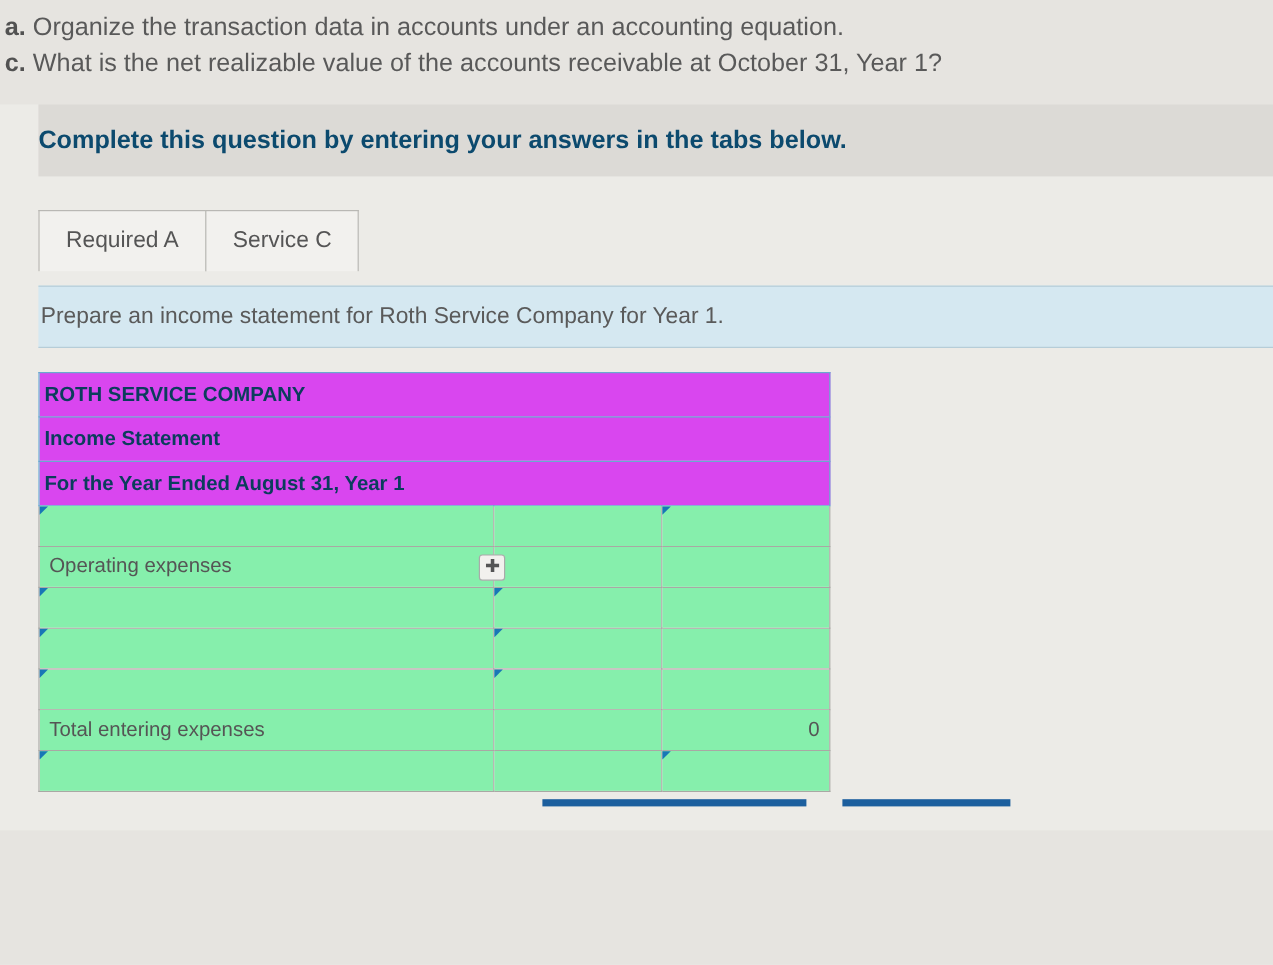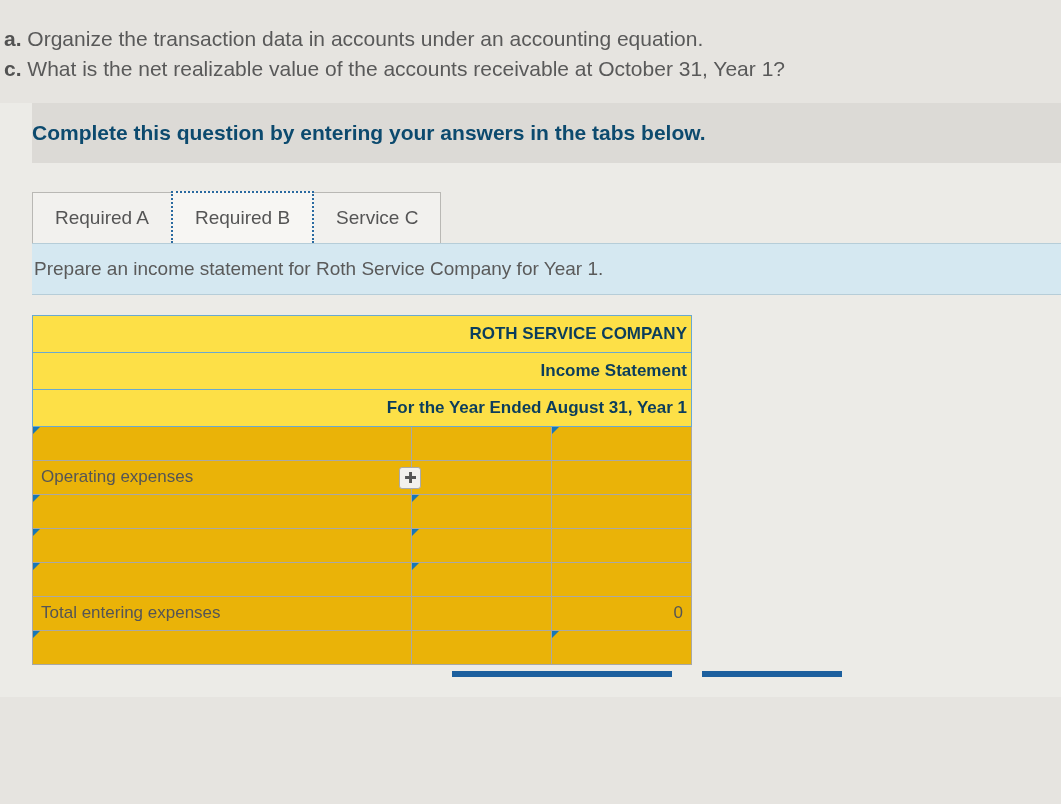--- a/index.html
+++ b/index.html
@@ -6,21 +6,20 @@
   body {
     font-family: Arial, Helvetica, sans-serif;
     background: #e6e4e0;
     width: 1061px;
     height: 804px;
     overflow: hidden;
     color: #3a3a3a;
   }
   .top-questions {
     padding: 8px 4px 18px 4px;
-    margin-top: 16px;
   }
   .q-line {
     font-size: 21px;
     line-height: 1.45;
     color: #595959;
   }
   .q-line .letter { font-weight: 700; color: #525252; }
   .panel {
     background: #ecebe7;
     padding: 0 0 20px 32px;
@@ -31,21 +30,21 @@
     margin-bottom: 28px;
   }
   .banner-text {
     font-size: 21px;
     font-weight: 700;
     color: #0c4a6e;
   }
   .tabs-row {
     display: flex;
     align-items: flex-end;
-    margin-bottom: 0;
+    margin-bottom: 12px;
   }
   .tab {
     padding: 14px 22px;
     font-size: 19px;
     color: #555;
     background: #f2f1ee;
     border: 1px solid #b9b8b4;
     border-bottom: none;
     cursor: pointer;
     margin-right: -1px;
@@ -65,36 +64,36 @@
     font-size: 19px;
     color: #5a5a5a;
     margin-bottom: 20px;
   }
   .worksheet {
     width: 660px;
     border-collapse: collapse;
     background: #f7f6f3;
   }
   .ws-header td {
-    background: #fde047;
+    background: #d946ef;
     color: #0b3d5c;
     font-weight: 700;
-    text-align: right;
+    text-align: left;
     border: 1px solid #6aa9cf;
     padding: 8px 4px;
     font-size: 17px;
   }
   .ws-row td {
     border: 1px solid #a9a8a4;
     height: 34px;
     font-size: 17px;
     color: #555;
     padding: 4px 8px;
     position: relative;
-    background: #eab308;
+    background: #86efac;
   }
   .col-label { width: 380px; }
   .col-amt1  { width: 140px; text-align: right; }
   .col-amt2  { width: 140px; text-align: right; }
   .tri::before {
     content: "";
     position: absolute;
     left: 0; top: 0;
     border-style: solid;
     border-width: 7px 7px 0 0;
@@ -144,23 +143,20 @@
 <div class="panel">
 
   <div class="banner">
     <span class="banner-text">Complete this question by entering your answers in the tabs below.</span>
   </div>
 
   <div class="tabs-row">
     <div class="tab">
       <span>Required A</span>
     </div>
-    <div class="tab active">
-      <span>Required B</span>
-    </div>
     <div class="tab">
       <span>Service C</span>
     </div>
   </div>
 
   <div class="sub-banner">
     <span>Prepare an income statement for Roth Service Company for Year 1.</span>
   </div>
 
   <table class="worksheet">

